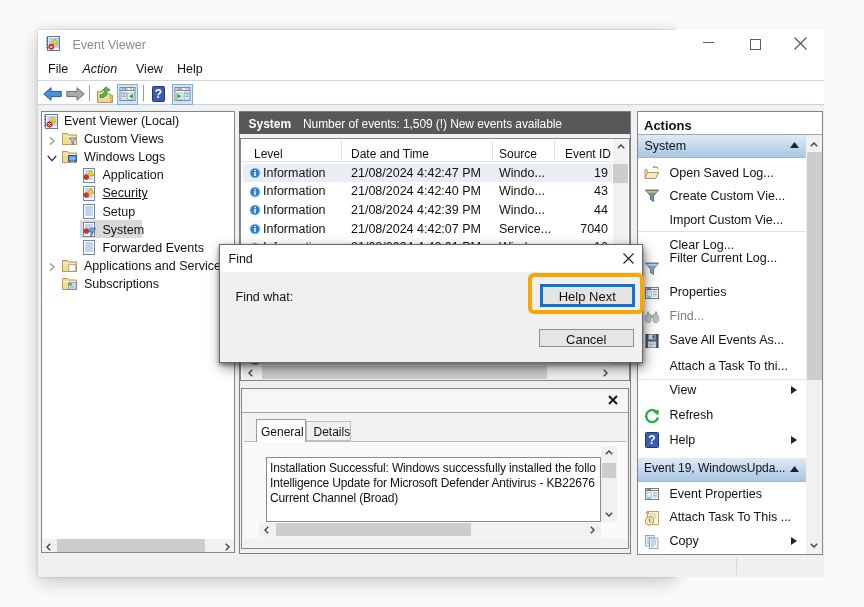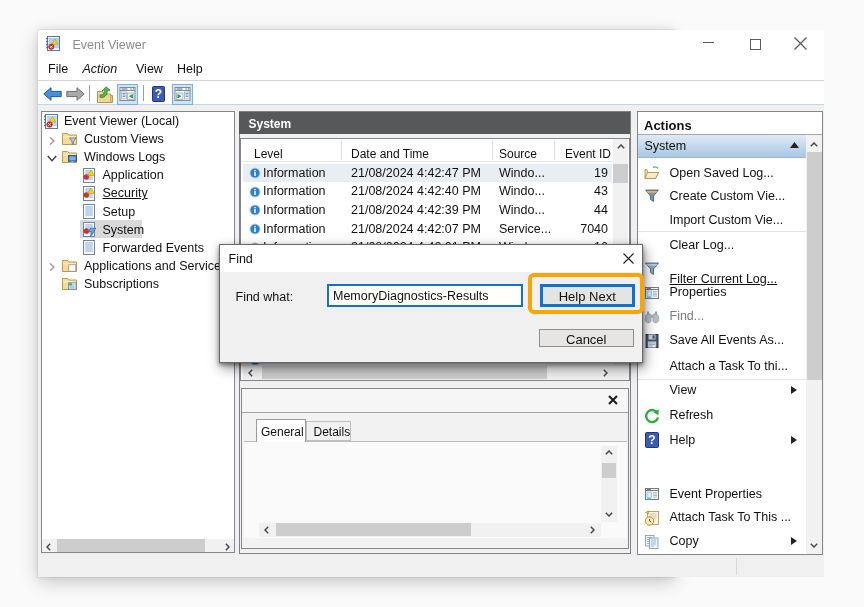--- a/index.html
+++ b/index.html
@@ -209,20 +209,21 @@
       <svg class="ab" style="left:183px;top:4px" width="5" height="8" viewBox="0 0 5 8">
           <path d="M0.8 0.8 L4 4 L0.8 7.2" fill="none" stroke="#4a4a4a" stroke-width="1.5"></path>
         </svg>
     </div>
   </div>
 
   <div class="ab" style="left:201px;top:81.5px;width:392px;height:442.5px;border:1px solid #7d8186;box-sizing:border-box;"></div>
 
   <div class="ab" style="left:201.5px;top:82px;width:390.5px;height:22.5px;background:#57585a;">
     <span style="position:absolute;left:9.5px;top:5.5px;font-size:12px;font-weight:bold;color:#fff;">System</span>
+    <span style="position:absolute;left:64px;top:5.5px;font-size:12px;letter-spacing:-0.08px;color:#fff;">Number of events: 1,509 (!) New events available</span>
   </div>
 
   <div class="panel" id="listbox" style="left:202.5px;top:108px;width:389.5px;height:243.5px;">
 
     <div class="ab t12" style="left:13px;top:8px;font-size:12px;">Level</div>
     <div class="ab t12" style="left:110px;top:8px;font-size:12px;">Date and Time</div>
     <div class="ab t12" style="left:258px;top:8px;font-size:12px;">Source</div>
     <div class="ab t12" style="left:324px;top:8px;font-size:12px;">Event ID</div>
     <div class="ab" style="left:99.8px;top:2px;width:1px;height:19px;background:#e0e0e0;"></div>
     <div class="ab" style="left:251.4px;top:2px;width:1px;height:19px;background:#e0e0e0;"></div>
@@ -323,20 +324,23 @@
     </div>
 
     <div class="ab" style="left:1.5px;top:52px;width:383.5px;height:96.5px;background:#fafafa;border-top:1px solid #bcbcbc;"></div>
     <div class="ab" style="left:63.5px;top:32.5px;width:45.5px;height:19.5px;background:#f1f1f1;border:1px solid #bfbfbf;box-sizing:border-box;">
       <span style="position:absolute;left:7px;top:3px;font-size:12px;color:#111;">Details</span>
     </div>
     <div class="ab" style="left:13.5px;top:30.5px;width:50px;height:22.5px;background:#fff;border:1px solid #9c9c9c;border-bottom:none;box-sizing:border-box;">
       <span style="position:absolute;left:4.5px;top:4.5px;font-size:12px;color:#111;">General</span>
     </div>
 
+    <div class="ab" style="left:23.5px;top:68px;width:335px;height:65px;background:#fff;border:1px solid #8a8a8a;box-sizing:border-box;overflow:hidden;">
+      <div style="position:absolute;left:3.5px;top:3px;font-size:12px;letter-spacing:-0.14px;line-height:15.2px;color:#111;white-space:nowrap;">Installation Successful: Windows successfully installed the follo<br>Intelligence Update for Microsoft Defender Antivirus - KB22676<br>Current Channel (Broad)</div>
+    </div>
 
     <div class="ab sb-track" style="left:359px;top:57.5px;width:15.5px;height:75.5px;">
       <svg class="ab" style="left:4px;top:4px" width="8" height="5" viewBox="0 0 8 5">
           <path d="M0.8 4.2 L4 1 L7.2 4.2" fill="none" stroke="#4a4a4a" stroke-width="1.5"></path>
         </svg>
       <div class="sb-thumb" style="left:0.5px;top:17px;width:14.5px;height:14.5px;"></div>
       <svg class="ab" style="left:4px;top:66px" width="8" height="5" viewBox="0 0 8 5">
           <path d="M0.8 0.8 L4 4 L7.2 0.8" fill="none" stroke="#4a4a4a" stroke-width="1.5"></path>
         </svg>
     </div>
@@ -372,21 +376,21 @@
         <path d="M2.5 3 L13.5 3 L12 4.8 L4 4.8 Z" fill="#f4b63f"></path>
       </svg>
     <div class="item" style="top:77.2px;">Create Custom Vie...</div>
     <div class="item" style="top:101.2px;">Import Custom Vie...</div>
     <div class="ab" style="left:0;top:119px;width:168px;height:1px;background:#e3e3e3;"></div>
     <div class="item" style="top:125.5px;">Clear Log...</div>
     <svg class="aicon" style="top:149px" viewBox="0 0 16 16">
         <path d="M1.5 2 L14.5 2 L9.5 8 L9.5 13.5 L6.5 11.5 L6.5 8 Z" fill="#87a7c3" stroke="#3c5a77" stroke-width=".8"></path>
         <path d="M2.5 3 L13.5 3 L12 4.8 L4 4.8 Z" fill="#b9cfe2"></path>
       </svg>
-    <div class="item" style="top:160px;text-decoration:underline;">Filter Current Log...</div>
+    <div class="item" style="top:139px;">Filter Current Log...</div>
     <svg class="aicon" style="top:172.6px" viewBox="0 0 16 16">
         <rect x="1.5" y="2.5" width="13" height="11" fill="#f5f8fb" stroke="#7a7a7a"></rect>
         <path d="M1.5 4.5 h13" stroke="#7a7a7a"></path>
         <path d="M3 3.5 h4" stroke="#5e88b0"></path>
         <rect x="3" y="6" width="4.5" height="5.5" fill="#dcecf8" stroke="#8aa8c8" stroke-width=".6"></rect>
         <path d="M9 6.5 h4 M9 8 h4 M9 9.5 h4 M9 11 h4" stroke="#9ab4cc" stroke-width=".8"></path>
         <path d="M3 12.8 h4" stroke="#35c2cc" stroke-width="1.2"></path>
       </svg>
     <div class="item" style="top:173.4px;">Properties</div>
     <svg class="aicon" style="top:196.6px" viewBox="0 0 16 16" opacity=".55">
@@ -413,20 +417,26 @@
         <path d="M14.8 1.5 L14.3 7.2 L9.5 4.2 Z" fill="#2ead3f"></path>
         <circle cx="8" cy="8" r="2.2" fill="#fff"></circle>
       </svg>
     <div class="item" style="top:296.2px;">Refresh</div>
     <svg class="aicon" style="top:320px" viewBox="0 0 16 16">
         <rect x="1.5" y="0.5" width="13" height="15" rx="1" fill="#3c5cb4" stroke="#22357d"></rect>
         <text x="8" y="12" font-size="12" font-weight="bold" fill="#fff" text-anchor="middle" font-family="Liberation Sans">?</text>
       </svg>
     <div class="item" style="top:320.8px;">Help</div>
     <div class="tri-r" style="left:153.5px;top:323.5px;"></div>
+    <div class="hdrbar" style="left:0;top:346px;width:168px;">
+      <span style="position:absolute;left:6.5px;top:2.5px;font-size:12px;color:#111;display:inline-block;max-width:143px;overflow:hidden;white-space:nowrap;">Event 19, WindowsUpda...</span>
+      <svg style="position:absolute;left:152px;top:8px;" width="9" height="6" viewBox="0 0 9 6">
+          <path d="M4.5 0 L9 6 L0 6 Z" fill="#222"></path>
+        </svg>
+    </div>
     <svg class="aicon" style="top:374px" viewBox="0 0 16 16">
         <rect x="1.5" y="2.5" width="13" height="11" fill="#f5f8fb" stroke="#7a7a7a"></rect>
         <path d="M1.5 4.5 h13" stroke="#7a7a7a"></path>
         <path d="M3 3.5 h4" stroke="#5e88b0"></path>
         <rect x="3" y="6" width="4.5" height="5.5" fill="#dcecf8" stroke="#8aa8c8" stroke-width=".6"></rect>
         <path d="M9 6.5 h4 M9 8 h4 M9 9.5 h4 M9 11 h4" stroke="#9ab4cc" stroke-width=".8"></path>
         <path d="M3 12.8 h4" stroke="#35c2cc" stroke-width="1.2"></path>
       </svg>
     <div class="item" style="top:374.8px;">Event Properties</div>
     <svg class="aicon" style="top:397.6px" viewBox="0 0 16 16">
@@ -460,23 +470,20 @@
   <div class="ab" style="left:698.5px;top:528.5px;width:1px;height:17px;background:#d8d8d8;"></div>
 </div>
 
 <div class="ab" id="dlg" style="left:218.5px;top:244px;width:424.5px;height:118.5px;background:#f0f0f0;border:1px solid #696969;box-sizing:border-box;box-shadow:2px 5px 12px rgba(0,0,0,.45),0 2px 4px rgba(0,0,0,.42);">
   <div class="ab" style="left:0;top:0;width:422.5px;height:27px;background:#fff;"></div>
   <div class="ab" style="left:9px;top:7px;font-size:12.5px;color:#111;">Find</div>
   <svg class="ab" style="left:403px;top:8px;" width="11" height="11" viewBox="0 0 11 11">
     <path d="M0.5 0.5 L10.5 10.5 M10.5 0.5 L0.5 10.5" stroke="#222" stroke-width="1.2"></path>
   </svg>
   <div class="ab" style="left:16px;top:45px;font-size:12.5px;color:#111;">Find what:</div>
-  <div class="ab" style="left:107.5px;top:39px;width:192px;height:18.5px;background:#fffef9;border:2px solid #1272c5;">
-    <div style="position:absolute;left:4px;top:2.5px;font-size:12.5px;color:#111;white-space:nowrap;">MemoryDiagnostics-Results</div>
-  </div>
   <div class="ab" style="left:320px;top:39px;width:89.5px;height:17px;background:#e4e4e2;border:3px solid #1272cf;text-align:center;">
     <span style="font-size:13px;color:#111;line-height:17px;">Help Next</span>
   </div>
   <div class="ab" style="left:319px;top:83.5px;width:95.5px;height:18.5px;background:#e6e5e3;border:1px solid #8f8f8f;text-align:center;box-sizing:border-box;">
     <span style="font-size:13px;color:#111;line-height:17px;">Cancel</span>
   </div>
 </div>
 
 <div class="ab" style="left:528px;top:272.5px;width:116px;height:41.5px;border:4.5px solid #f9a602;border-radius:6px;box-sizing:border-box;"></div>
 

